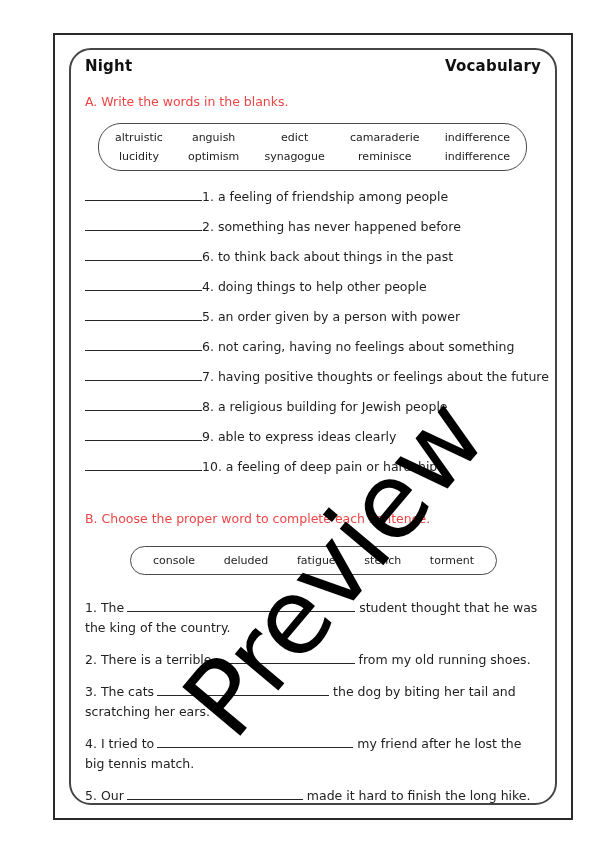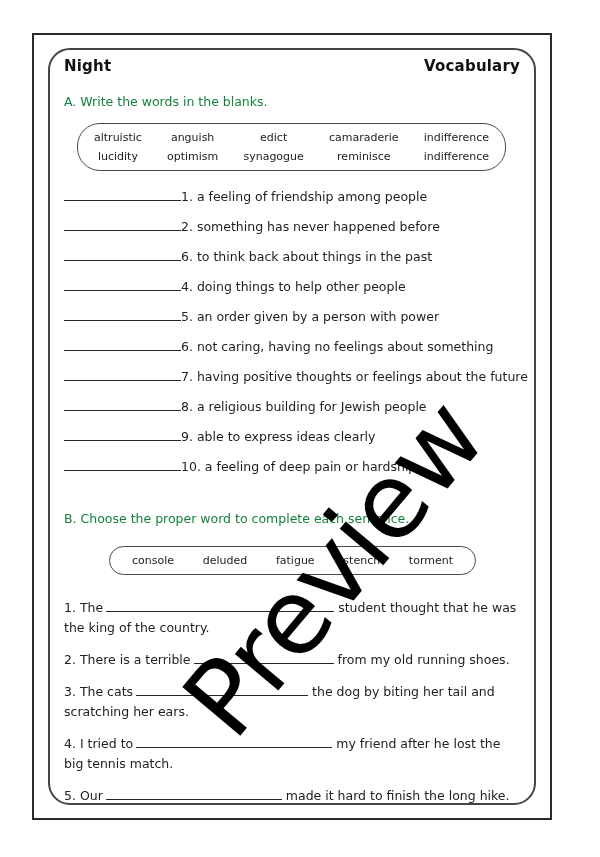--- a/index.html
+++ b/index.html
@@ -7,39 +7,39 @@
   body {
     width:600px; height:857px;
     font-family:"DejaVu Sans","Liberation Sans",sans-serif;
     color:#1e1e1e;
   }
   .canvas {
     position:relative; width:600px; height:857px;
     background:#ffffff; overflow:hidden;
   }
   .sheet-outer {
-    position:absolute; left:32px; top:33px;
+    position:absolute; left:53px; top:33px;
     width:520px; height:787px;
     border:2px solid #2a2a2a; background:#ffffff;
   }
   .sheet-inner {
     position:absolute; left:14px; top:13px; right:14px; bottom:13px;
     border:2px solid #454545; border-radius:22px;
     padding:7px 12px 0 12px;
     overflow:hidden;
   }
   .header-row {
     display:flex; justify-content:space-between; align-items:baseline;
     padding:0 2px;
   }
   .header-row span {
     font-size:15px; font-weight:bold; color:#111; letter-spacing:0.2px;
   }
   .instruction {
-    font-size:12.5px; margin-top:19px; padding-left:2px; color:#15803d;
+    font-size:12.5px; margin-top:19px; padding-left:2px; color:#ef4444;
   }
   .instruction.b { margin-top:37px; }
   .wordbank {
     border:1.5px solid #4a4a4a; background:#fff;
   }
   .wordbank-a {
     margin:14px 16px 0 15px;
     border-radius:23px;
     display:flex; justify-content:space-between;
     padding:4px 16px;

